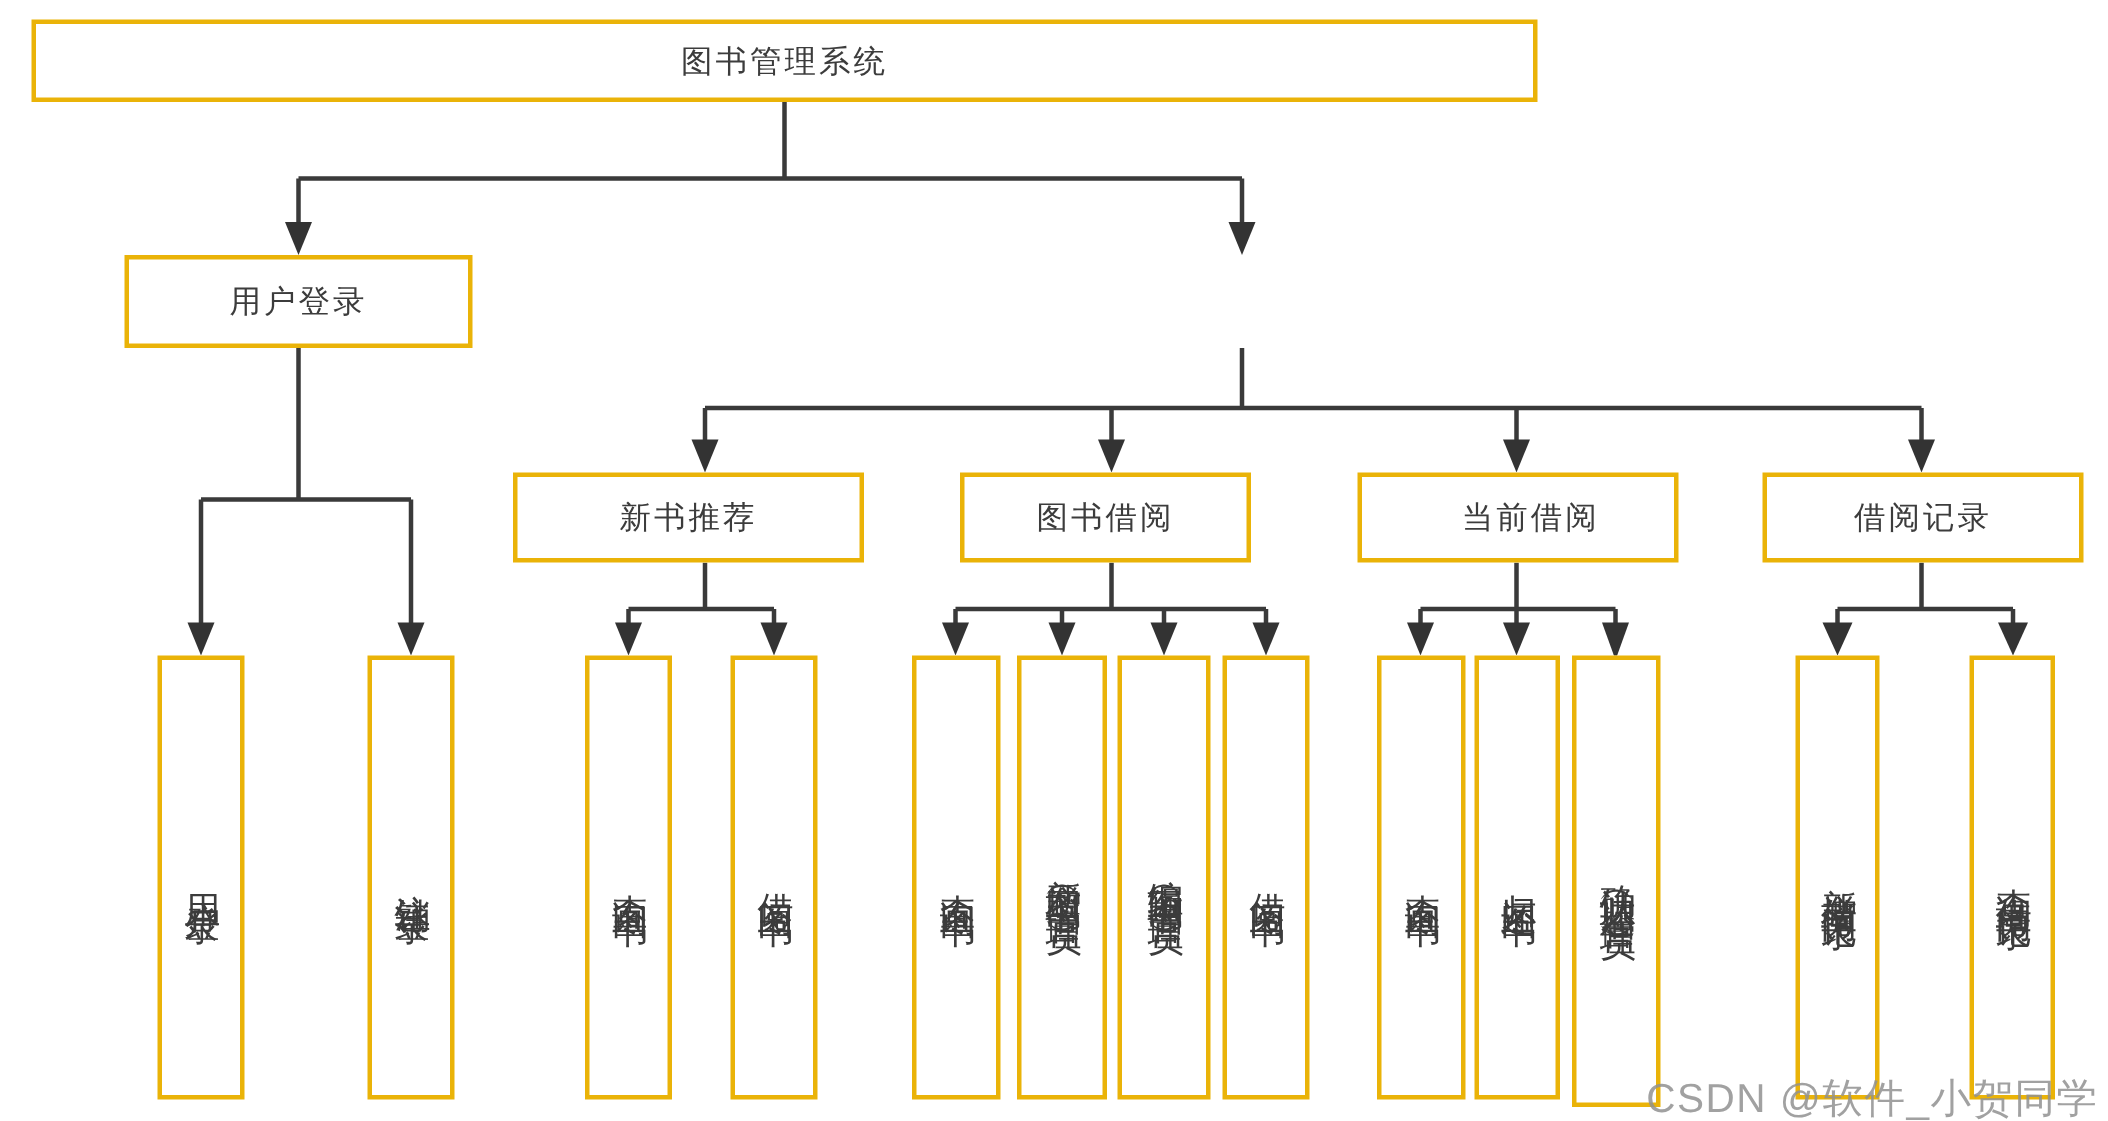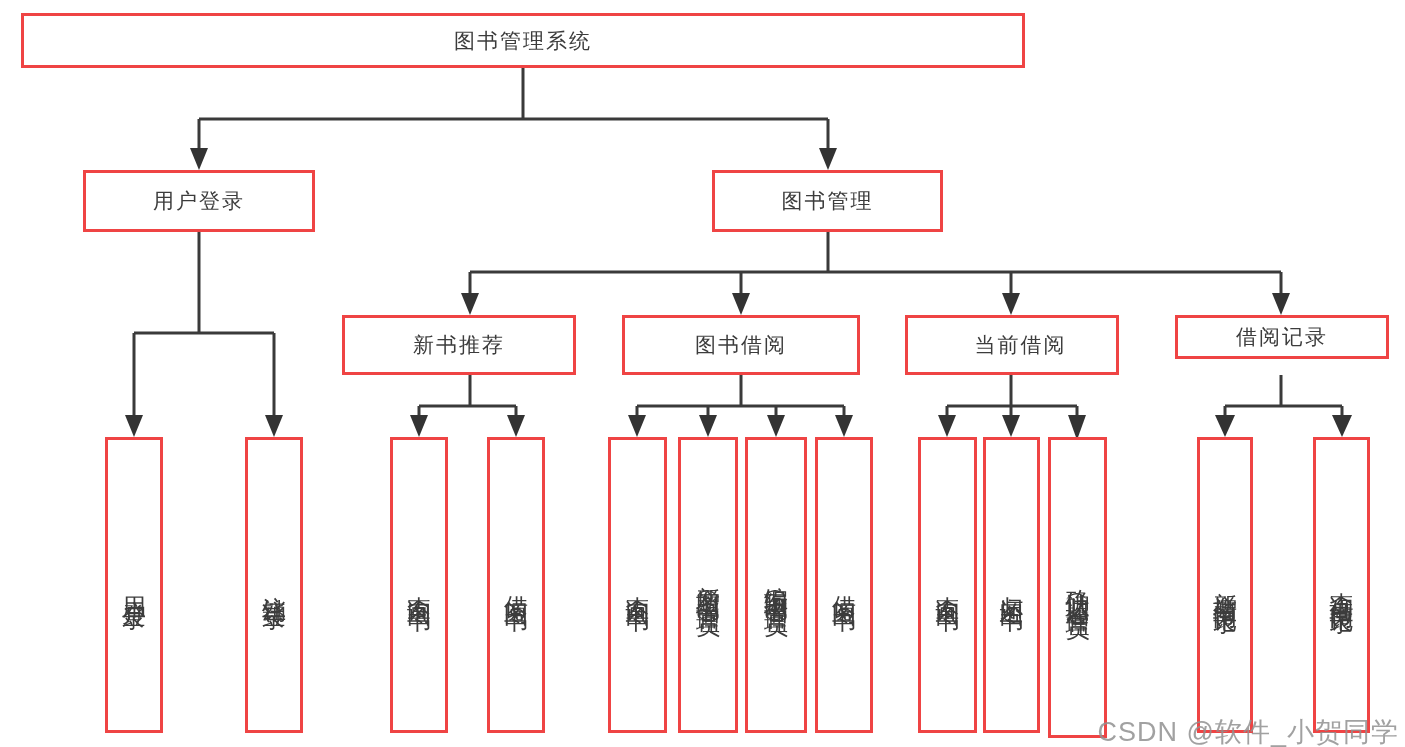--- a/index.html
+++ b/index.html
@@ -10,21 +10,21 @@
     font-family:"Liberation Sans", sans-serif;
     overflow:hidden;
   }
   #connectors{
     position:absolute;left:0;top:0;width:1405px;height:747px;
     z-index:1;
   }
   .box{
     position:absolute;
     box-sizing:border-box;
-    border:3px solid #ef4444;
+    border:3px solid #eab308;
     background:#ffffff;
     color:#3c3c3c;
     z-index:2;
   }
   .hbox{
     display:flex;align-items:center;justify-content:center;
     font-size:21px;
     letter-spacing:2px;
     white-space:nowrap;
   }
@@ -37,23 +37,23 @@
     letter-spacing:4px;
     line-height:1;
   }
   
   #n-root {left:21px; top:13px; width:1004px; height:55px;}
   
   #n-l2-0{left:83px;  top:170px; width:232px; height:62px;}
   #n-l2-1{left:712px; top:170px; width:231px; height:62px;}
   
   #n-l3-0{left:342px; top:315px; width:234px; height:60px;}
-  #n-l3-1{left:622px; top:315px; width:238px; height:60px;}
+  #n-l3-1{left:640px; top:315px; width:194px; height:60px;}
   #n-l3-2{left:905px; top:315px; width:214px; height:60px;padding-left:17px;}
-  #n-l3-3{left:1175px;top:315px; width:214px; height:44px;}
+  #n-l3-3{left:1175px;top:315px; width:214px; height:60px;}
   
   #n-g1-0{left:105px; width:58px;}
   #n-g1-1{left:245px; width:58px;}
   #n-g2-0{left:390px; width:58px;}
   #n-g2-1{left:487px; width:58px;}
   #n-g3-0{left:608px; width:59px;}
   #n-g3-1{left:678px; width:60px;}
   #n-g3-2{left:745px; width:62px;}
   #n-g3-3{left:815px; width:58px;}
   #n-g4-0{left:918px; width:59px;}
@@ -111,21 +111,20 @@
     <polygon class="ahead" points="1068,415 1086,415 1077,440"></polygon>
 
     <path class="cline" d="M1281 375 V406 M1225 406 H1342 M1225 406 V417 M1342 406 V417"></path>
     <polygon class="ahead" points="1215,415 1235,415 1225,437"></polygon>
     <polygon class="ahead" points="1332,415 1352,415 1342,437"></polygon>
   </svg>
 
   <div class="box hbox" id="n-root">图书管理系统</div>
 
   <div class="box hbox" id="n-l2-0">用户登录</div>
-  <div class="box hbox" id="n-l2-1">图书管理</div>
 
   <div class="box hbox" id="n-l3-0">新书推荐</div>
   <div class="box hbox" id="n-l3-1">图书借阅</div>
   <div class="box hbox" id="n-l3-2">当前借阅</div>
   <div class="box hbox" id="n-l3-3">借阅记录</div>
 
   <div class="box vbox" id="n-g1-0">用户登录</div>
   <div class="box vbox" id="n-g1-1">注销登录</div>
 
   <div class="box vbox" id="n-g2-0">查询图书</div>

